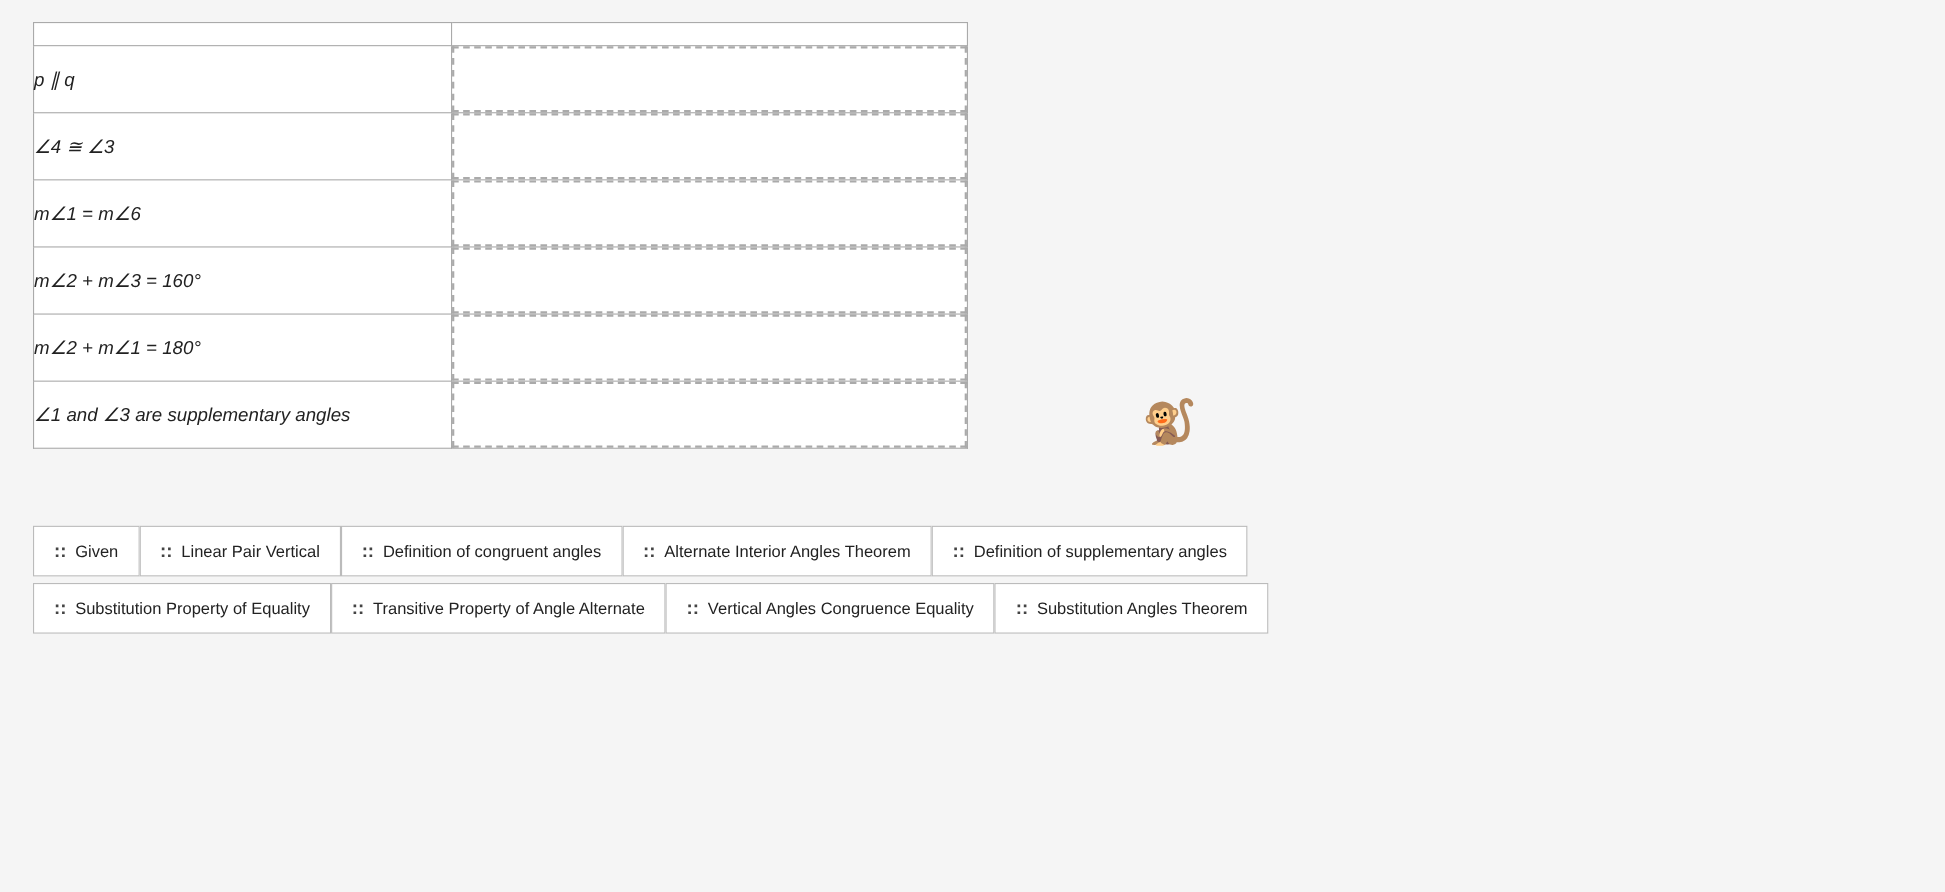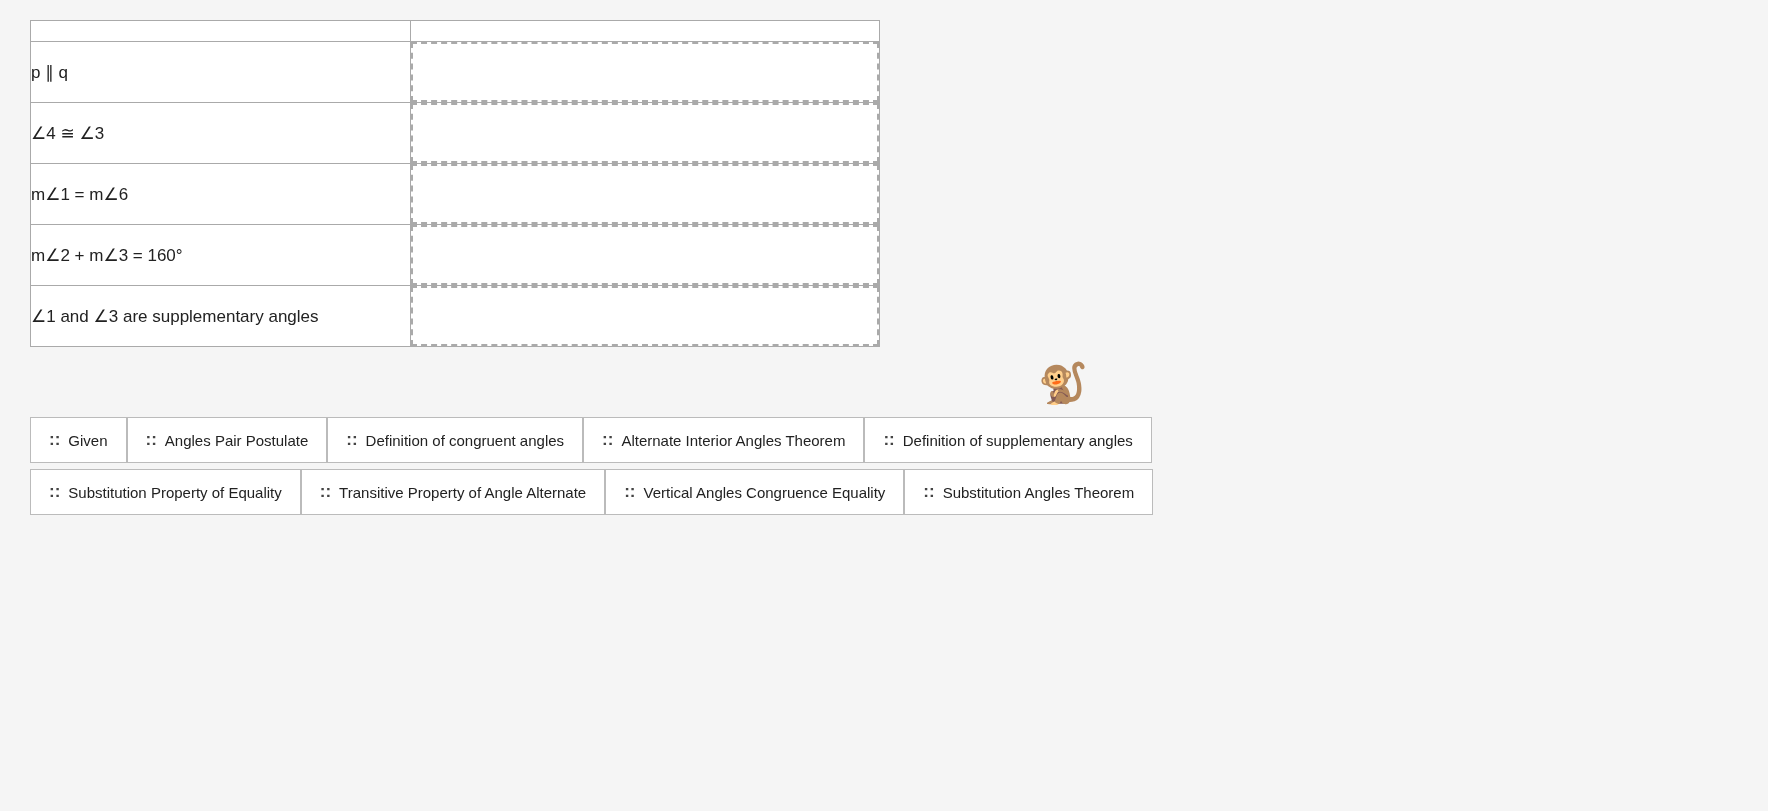--- a/index.html
+++ b/index.html
@@ -35,20 +35,21 @@
     .proof-table td {
       border: 1.5px solid #aaa;
       padding: 0;
       vertical-align: middle;
     }
 
     .statement-cell {
       padding: 18px 20px;
       font-size: 17px;
       width: 380px;
+      font-style: italic;
     }
 
     .reason-cell {
       padding: 10px 18px;
       width: 470px;
     }
 
     .dashed-box {
       border: 2px dashed #aaa;
       min-height: 60px;
@@ -129,40 +130,46 @@
             <div class="dashed-box"></div>
           </td>
         </tr>
         <tr>
           <td class="statement-cell">m∠2 + m∠3 = 160°</td>
           <td class="reason-cell">
             <div class="dashed-box"></div>
           </td>
         </tr>
         <tr>
+          <td class="statement-cell">m∠2 + m∠1 = 180°</td>
+          <td class="reason-cell">
+            <div class="dashed-box"></div>
+          </td>
+        </tr>
+        <tr>
           <td class="statement-cell">∠1 and ∠3 are supplementary angles</td>
           <td class="reason-cell">
             <div class="dashed-box"></div>
           </td>
         </tr>
       </tbody>
   </table>
 
   <div class="monkey-icon">🐒</div>
 </div>
 
 <div class="bottom-section">
   <div class="answer-row" id="chips-row1">
       <div class="answer-chip">
         <span class="dots">::</span>
         <span>Given</span>
       </div>
       <div class="answer-chip">
         <span class="dots">::</span>
-        <span>Angles Pair Postulate</span>
+        <span>Linear Pair Vertical</span>
       </div>
       <div class="answer-chip">
         <span class="dots">::</span>
         <span>Definition of congruent angles</span>
       </div>
       <div class="answer-chip">
         <span class="dots">::</span>
         <span>Alternate Interior Angles Theorem</span>
       </div>
       <div class="answer-chip">

